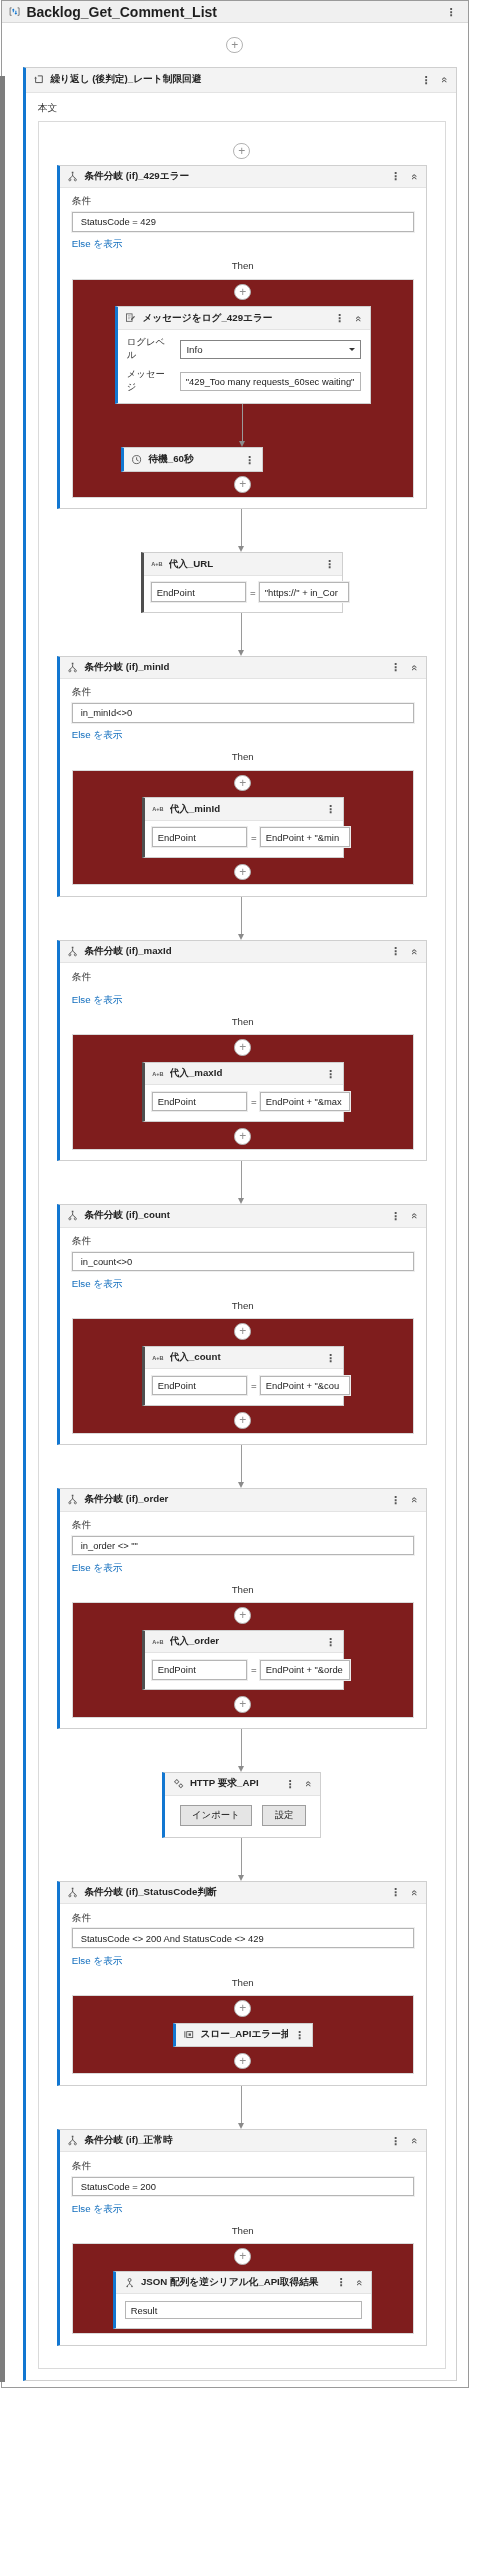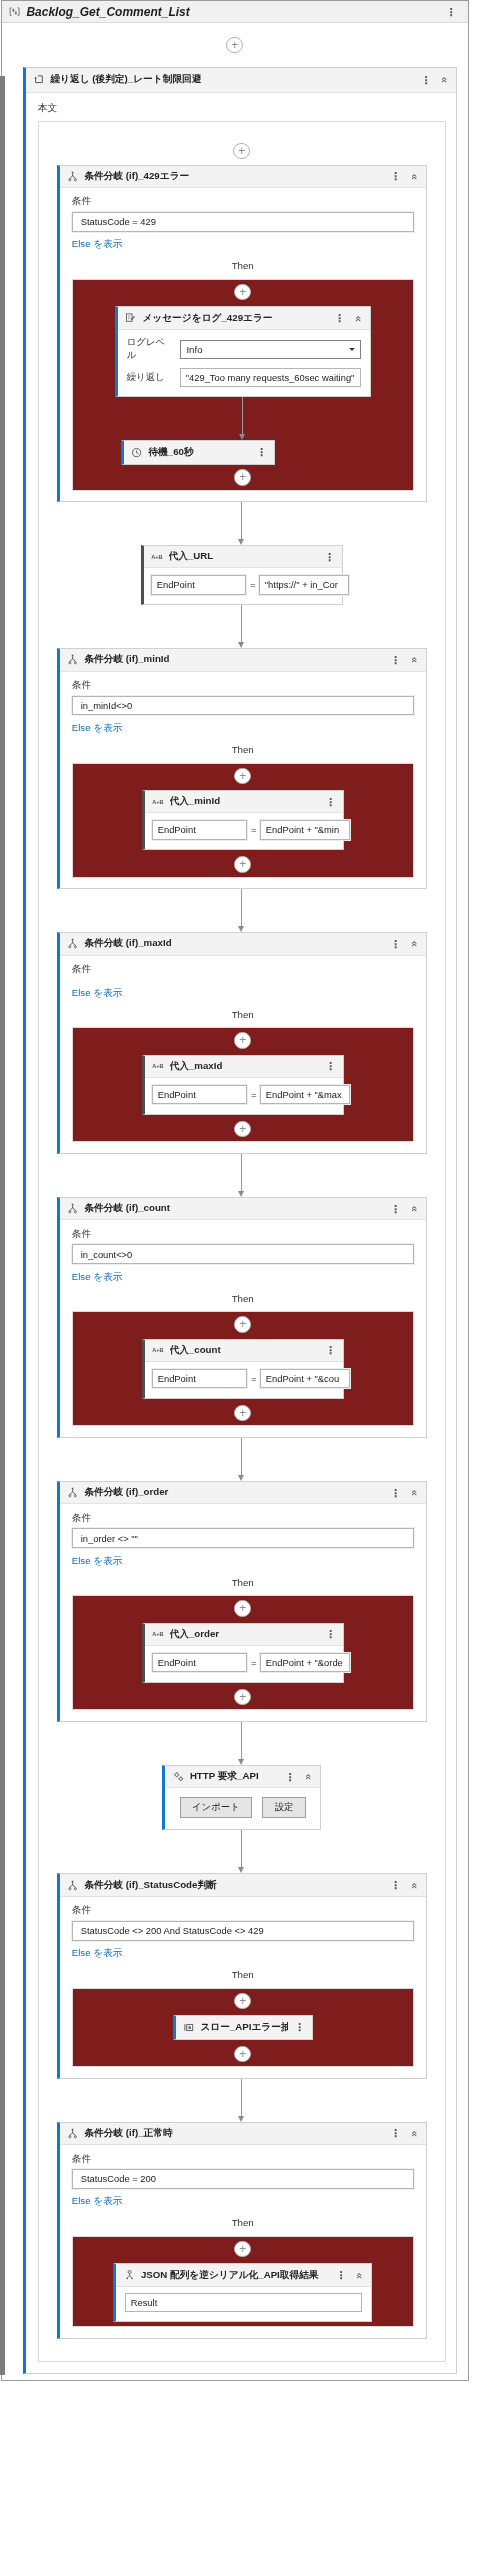--- a/index.html
+++ b/index.html
@@ -13,21 +13,21 @@
   }
   *{box-sizing:border-box;margin:0;padding:0;}
   body{
     width:482px;background:#fff;position:relative;
     font-family:"Liberation Sans","DejaVu Sans",sans-serif;
     color:var(--ink);font-size:9.7px;
   }
   .edge-strip{position:absolute;left:0;top:76px;bottom:6px;width:4.5px;background:#7d7d7d;}
   .frame{width:468px;margin-left:0.7px;background:#fff;border:0.7px solid #9a9a9a;padding-bottom:6px;}
   .frame-head{height:22.4px;background:#f0f0f0;border-bottom:0.7px solid #d9d9d9;display:flex;align-items:center;gap:6px;padding:0 10.5px 0 7.5px;}
-  .frame-title{flex:1;font-weight:700;font-size:12px;color:#1f1f1f;font-style:italic;}
+  .frame-title{flex:1;font-weight:700;font-size:14px;color:#1f1f1f;}
   .annotation{margin:10.5px 0 0 22.4px;color:#3d3d3d;}
   .kebab{width:12px;text-align:center;color:#555;cursor:pointer;flex:0 0 auto;}
   .kebab::before{content:"\22EE";font-size:10.5px;font-weight:700;}
   .collapse{width:12px;text-align:center;color:#555;cursor:pointer;flex:0 0 auto;}
   .collapse::before{content:"\00AB";display:inline-block;transform:rotate(90deg);font-size:11.2px;line-height:7.5px;}
   .adder{width:16.5px;height:16.5px;border:0.7px solid #b3b3b3;border-radius:50%;background:#fff;color:#8f8f8f;
          text-align:center;line-height:14.2px;font-size:12px;margin:0 auto;cursor:pointer;}
   .adder::before{content:"+";}
   .arrow{width:9px;height:43px;margin:0 auto;position:relative;}
   .arrow::before{content:"";position:absolute;left:3.7px;top:0;bottom:5.2px;width:0.7px;background:#9a9a9a;}
@@ -50,21 +50,21 @@
   .then-box{border:0.7px solid var(--boxborder);background:#7f1d1d;padding:4px 0;}
   .gap6{height:4.5px;}.gap8{height:6px;}
   .narrow{margin:0 auto;}
   .log-card{width:256px;}
   .log-body{display:grid;grid-template-columns:46px 1fr;gap:6px 7.5px;align-items:center;padding:6.7px 9px 9px;}
   .f-label{color:#333;font-size:9.4px;}
   .dropdown{height:18.7px;border:0.7px solid #838383;background:#fff;display:flex;align-items:center;justify-content:space-between;padding:0 5.2px;cursor:pointer;}
   .dd-arrow{width:0;height:0;border-left:3px solid transparent;border-right:3px solid transparent;border-top:3.7px solid #333;}
   .small-input{height:18.7px;width:100%;border:0.7px solid #b5b5b5;background:#fff;padding:0 4.5px;
                font:9.4px "Liberation Sans","DejaVu Sans",sans-serif;color:#222;}
-  .delay-card{width:154px;margin-left:48px;}
+  .delay-card{width:142px;margin-left:48px;}
   .delay-card .card-head,.throw-card .card-head{border-bottom:none;}
   .assign-card{width:202px;border-left-color:var(--assign);}
   .assign-body{display:flex;align-items:center;gap:3.7px;padding:6.7px 7.5px 9.7px;}
   .assign-body input{height:19.5px;border:0.7px solid #b5b5b5;outline:0.7px solid #ececec;background:#fff;padding:0 4.5px;
                font:9.4px "Liberation Sans","DejaVu Sans",sans-serif;color:#222;}
   .a-to{width:95px;}
   .a-val{width:90px;}
   .eq{color:#333;}
   .http-card{width:159px;}
   .http-body{display:flex;justify-content:center;gap:10.5px;padding:9px 0 11.2px;}
@@ -158,21 +158,21 @@
                   <span class="card-title">メッセージをログ_429エラー</span>
                   <span class="kebab"></span>
                   <span class="collapse"></span>
                 </div>
                 <div class="log-body">
                   <span class="f-label">ログレベル</span>
                   <div class="dropdown">
                     <span>Info</span>
                     <span class="dd-arrow"></span>
                   </div>
-                  <span class="f-label">繰り返し</span>
+                  <span class="f-label">メッセージ</span>
                   <input class="small-input" readonly="" value="&quot;429_Too many requests_60sec waiting&quot;" style="">
                 </div>
               </div>
               <div class="arrow"></div>
 
               <div class="card delay-card narrow">
                 <div class="card-head">
                   <span class="icon">
                     <svg width="11.2" height="11.2" viewBox="0 0 15 15">
                       <circle cx="7.5" cy="7.5" r="5.4" fill="none" stroke="#555" stroke-width="1.2"></circle>

